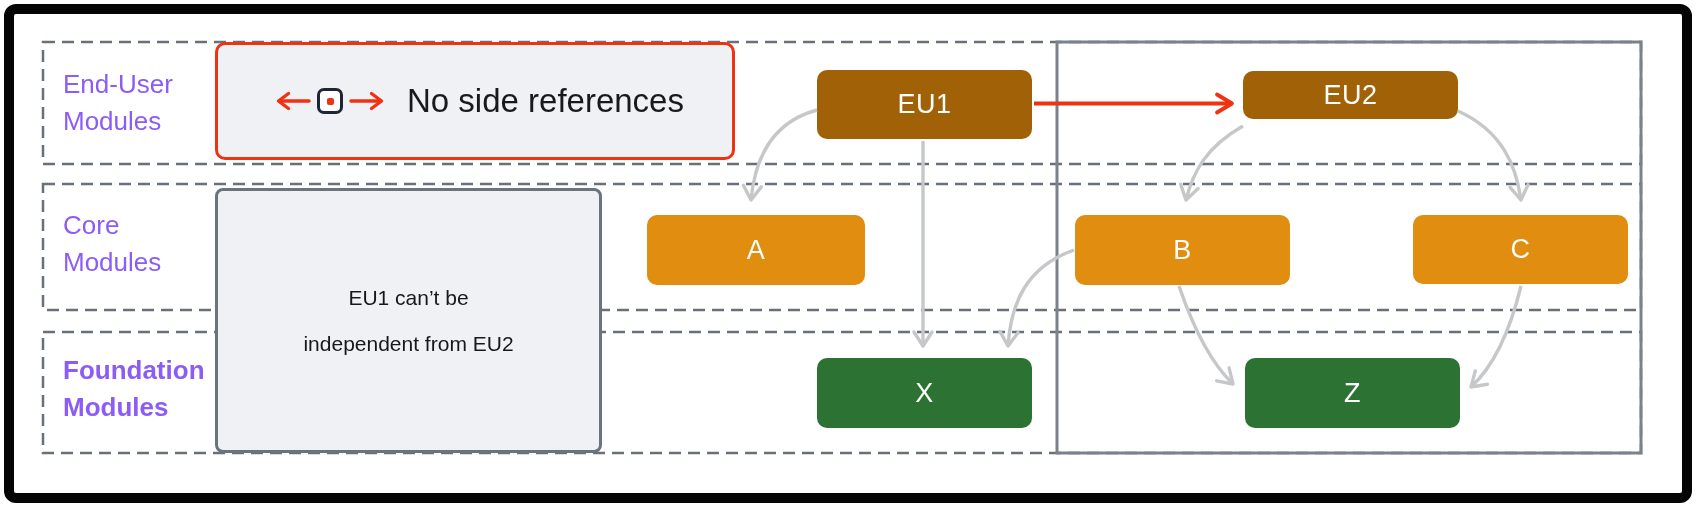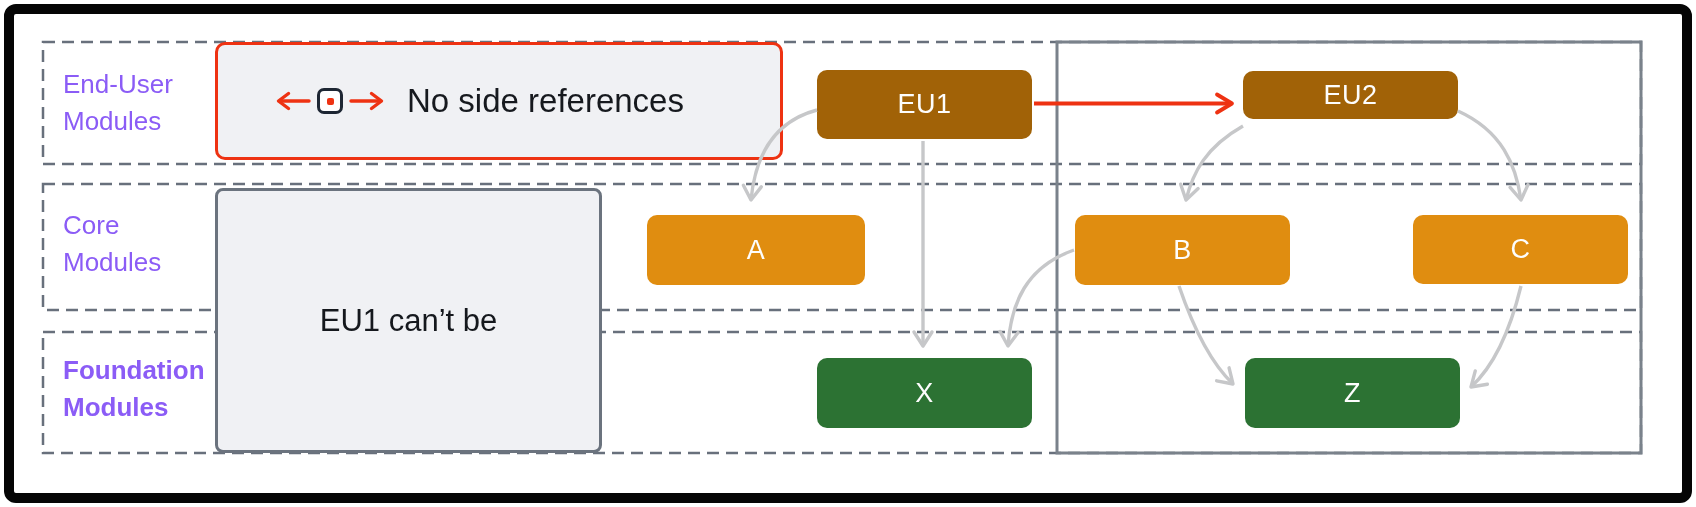--- a/index.html
+++ b/index.html
@@ -13,36 +13,36 @@
   .band{fill:none;stroke:#68707c;stroke-width:2.5;stroke-dasharray:12 7;}
   .container-rect{fill:none;stroke:#7a828b;stroke-width:3;}
   .edge{fill:none;stroke:#c6c7c9;stroke-width:3.4;}
   .edge-violation{fill:none;stroke:#ee3212;stroke-width:4;}
 
   .row-label{position:absolute;left:63px;color:#8b5cf6;font-size:26px;line-height:37px;z-index:2;}
   .row-label-1{top:66px;}
   .row-label-2{top:207px;}
   .row-label-3{top:352px;font-weight:bold;}
 
-  .legend-box{position:absolute;left:215px;top:42px;width:568px;height:118px;
+  .legend-box{position:absolute;left:215px;top:42px;width:520px;height:118px;
               background:#f0f1f4;border:3px solid #ee3212;border-radius:10px;
               box-sizing:border-box;display:flex;align-items:center;z-index:3;
               padding-left:54px;}
   .legend-box .mini-arrow{flex:0 0 auto;display:block;}
   .legend-icon{width:20px;height:20px;border:3.5px solid #1d2633;border-radius:7px;
                background:#ffffff;display:flex;align-items:center;justify-content:center;
                margin:0 5px;flex:0 0 auto;}
   .legend-dot{width:7px;height:7px;background:#ee3212;border-radius:2px;}
   .legend-text{margin-left:19px;color:#16191e;font-size:33px;white-space:nowrap;}
 
   .note-box{position:absolute;left:215px;top:188px;width:387px;height:265px;
             background:#f0f1f4;border:3px solid #6b737e;border-radius:8px;
             box-sizing:border-box;display:flex;flex-direction:column;
             align-items:center;justify-content:center;z-index:3;}
-  .note-line{color:#15181d;font-size:31px;line-height:46px;text-align:center;white-space:nowrap;}
+  .note-line{color:#15181d;font-size:21px;line-height:46px;text-align:center;white-space:nowrap;}
 
   .node{position:absolute;border-radius:10px;display:flex;align-items:center;justify-content:center;
         color:#fdfdfd;font-size:27px;letter-spacing:0.5px;z-index:5;}
   .node-blue{background:#a16207;}
   .node-orange{background:#e08d10;}
   .node-green{background:#2c7233;}
   .node-eu1{left:817px;top:70px;width:215px;height:69px;}
   .node-eu2{left:1243px;top:71px;width:215px;height:48px;}
   .node-a{left:647px;top:215px;width:218px;height:70px;}
   .node-b{left:1075px;top:215px;width:215px;height:70px;}
@@ -85,20 +85,21 @@
     </div>
     <svg class="mini-arrow" width="40" height="24">
       <path d="M3,12 L32,12" fill="none" stroke="#ee3212" stroke-width="3.4" stroke-linecap="round"></path>
       <path d="M23.5,4.5 L33.5,12 L23.5,19.5" fill="none" stroke="#ee3212" stroke-width="3.4" stroke-linecap="round" stroke-linejoin="round"></path>
     </svg>
     <span class="legend-text">No side references</span>
   </div>
 
   <div class="note-box">
     <div class="note-line">EU1 can’t be</div>
+    <div class="note-line">independent from EU2</div>
   </div>
 
   <div class="node node-blue node-eu1">EU1</div>
   <div class="node node-blue node-eu2">EU2</div>
   <div class="node node-orange node-a">A</div>
   <div class="node node-orange node-b">B</div>
   <div class="node node-orange node-c">C</div>
   <div class="node node-green node-x">X</div>
   <div class="node node-green node-z">Z</div>
 

